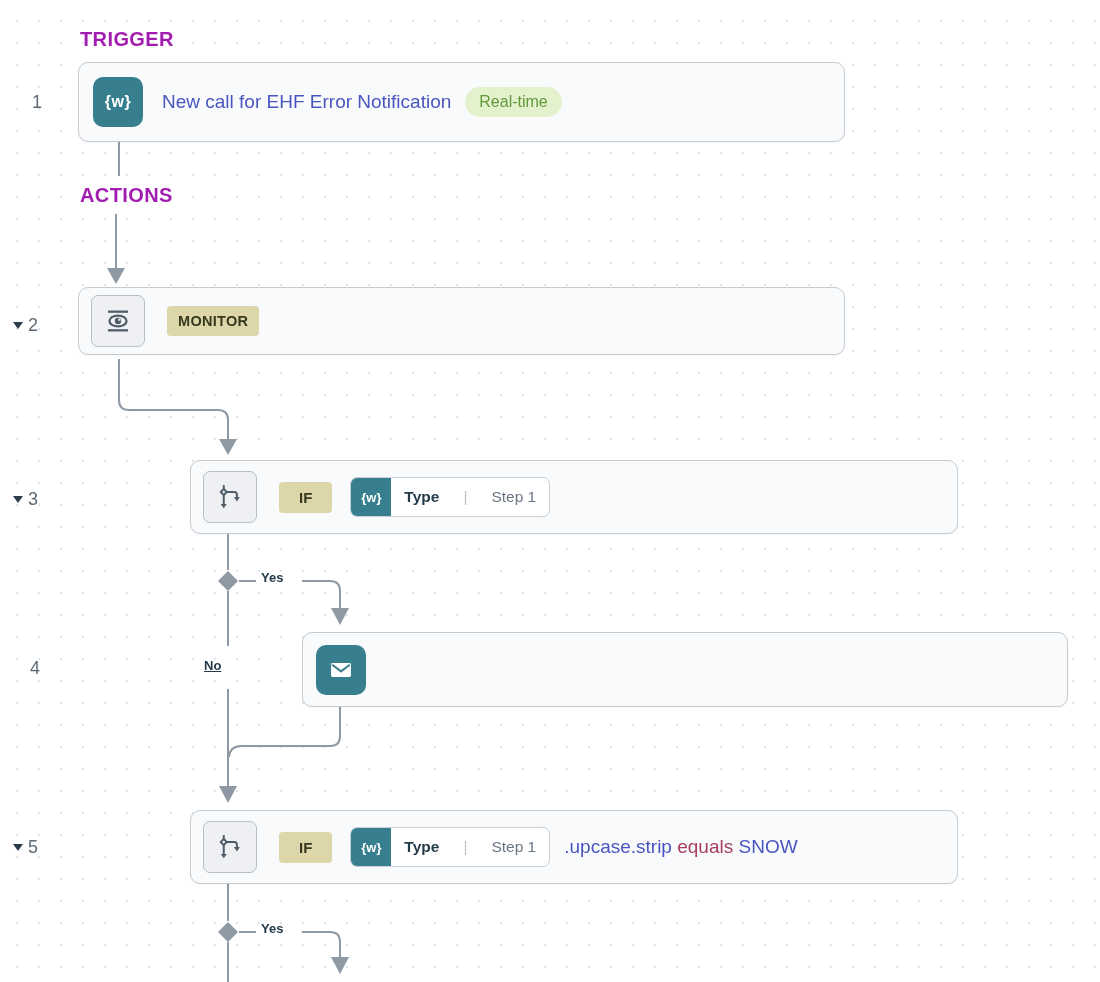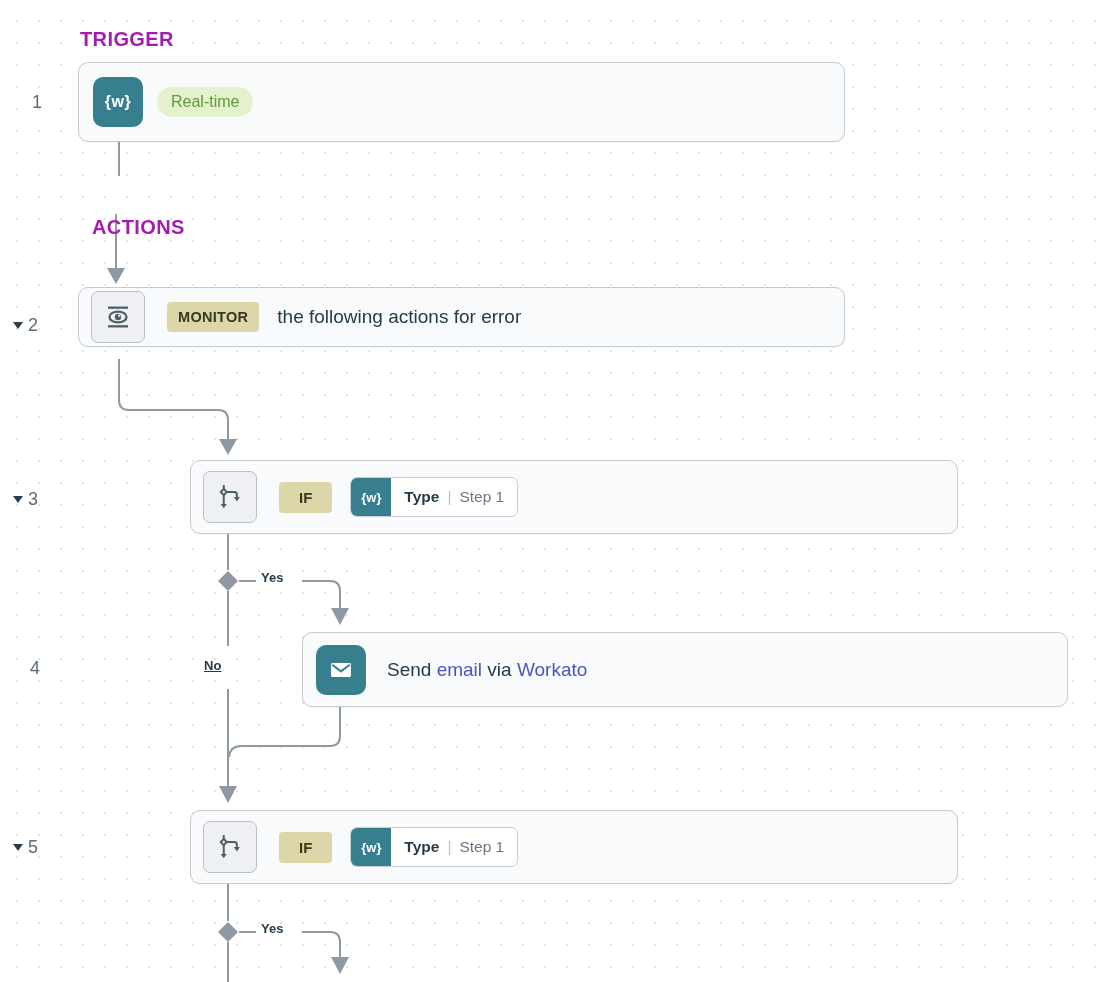--- a/index.html
+++ b/index.html
@@ -53,21 +53,21 @@
   .card-text{font-size:19px;color:#243b4a;}
   .datapill{
     display:flex;align-items:stretch;height:40px;border:1px solid #c8cfd7;border-radius:7px;
     background:#ffffff;overflow:hidden;box-sizing:border-box;
   }
   .datapill .token-cell{
     width:40px;background:#377f8e;color:#fff;display:flex;align-items:center;justify-content:center;
     font-size:13px;font-weight:700;
   }
   .datapill .label-cell{
-    display:flex;align-items:center;padding:0 13px;gap:8px;font-size:15.5px;
+    display:flex;align-items:center;padding:0 13px;gap:24px;font-size:15.5px;
   }
   .datapill .field{font-weight:700;color:#243b4a;}
   .datapill .divider{color:#b9c1c9;font-weight:400;}
   .datapill .stepref{color:#6a7684;}
   .expr{font-size:19px;white-space:nowrap;}
   .expr .method,.expr .value{color:#4a56c0;}
   .expr .operator{color:#a53d62;}
   .branch-label{font-size:13px;font-weight:700;color:#243b4a;}
   .link-text{color:#4a56c0;}
 </style>
@@ -101,48 +101,48 @@
   <polygon points="228,922 238,932 228,942 218,932" fill="#8e99a3" stroke="none"></polygon>
 
   <path d="M239 932 H256"></path>
   <path d="M302 932 H330 Q340 932 340 942 V957"></path>
   <polygon points="331,957 349,957 340,974" fill="#8e99a3" stroke="none"></polygon>
 
   <path d="M228 942 V982"></path>
 </svg>
 
 <div class="abs section-label" style="left:80px;top:28px;">TRIGGER</div>
-<div class="abs section-label" style="left:92px;top:184px;margin-top:32px;">ACTIONS</div>
+<div class="abs section-label" style="left:80px;top:184px;">ACTIONS</div>
 
 <div class="abs step-gutter" style="left:32px;top:92px;">
   <span class="step-num">1</span>
 </div>
 <div class="card" style="left:78px;top:62px;width:767px;height:80px;padding-left:14px;">
   <div class="app-icon-teal">
     <span class="wtoken">{w}</span>
   </div>
+  <div class="step-title" style="margin-left:19px;">New call for EHF Error Notification</div>
   <div class="pill-badge" style="margin-left:14px;">Real-time</div>
 </div>
 
 <div class="abs step-gutter" style="left:13px;top:315px;">
   <span class="caret"></span>
   <span class="step-num">2</span>
 </div>
-<div class="card" style="left:78px;top:287px;width:767px;height:60px;padding-left:12px;">
+<div class="card" style="left:78px;top:287px;width:767px;height:68px;padding-left:12px;">
   <div class="util-icon">
     <svg width="32" height="32" viewBox="0 0 24 24" fill="none" stroke="#4e5d68" stroke-width="1.7">
       <line x1="4.5" y1="5" x2="19.5" y2="5"></line>
       <ellipse cx="12" cy="12" rx="6.4" ry="4.1"></ellipse>
       <circle cx="12" cy="12" r="2.4" fill="#4e5d68" stroke="none"></circle>
       <circle cx="13" cy="11" r="0.9" fill="#eef0f3" stroke="none"></circle>
       <line x1="4.5" y1="19" x2="19.5" y2="19"></line>
     </svg>
   </div>
   <div class="khaki-badge badge-monitor" style="margin-left:22px;">MONITOR</div>
-  <div class="card-text" style="margin-left:18px;">the following actions for error</div>
 </div>
 
 <div class="abs step-gutter" style="left:13px;top:489px;">
   <span class="caret"></span>
   <span class="step-num">3</span>
 </div>
 <div class="card" style="left:190px;top:460px;width:768px;height:74px;padding-left:12px;">
   <div class="util-icon">
     <svg width="30" height="30" viewBox="0 0 24 24" fill="none" stroke="#4e5d68" stroke-width="1.6">
       <line x1="7" y1="2.5" x2="7" y2="5.5"></line>
@@ -170,26 +170,20 @@
 <div class="abs step-gutter" style="left:30px;top:658px;">
   <span class="step-num">4</span>
 </div>
 <div class="card" style="left:302px;top:632px;width:766px;height:75px;padding-left:13px;">
   <div class="app-icon-teal">
     <svg width="28" height="28" viewBox="0 0 24 24">
       <rect x="3.5" y="6" width="17" height="12" rx="1.2" fill="#ffffff"></rect>
       <polyline points="4.5,7.5 12,13.2 19.5,7.5" fill="none" stroke="#377f8e" stroke-width="1.7"></polyline>
     </svg>
   </div>
-  <div class="card-text" style="margin-left:21px;">
-    <span>Send</span>
-    <span class="link-text">email</span>
-    <span>via</span>
-    <span class="link-text">Workato</span>
-  </div>
 </div>
 
 <div class="abs step-gutter" style="left:13px;top:837px;">
   <span class="caret"></span>
   <span class="step-num">5</span>
 </div>
 <div class="card" style="left:190px;top:810px;width:768px;height:74px;padding-left:12px;">
   <div class="util-icon">
     <svg width="30" height="30" viewBox="0 0 24 24" fill="none" stroke="#4e5d68" stroke-width="1.6">
       <line x1="7" y1="2.5" x2="7" y2="5.5"></line>
@@ -202,15 +196,20 @@
   </div>
   <div class="khaki-badge badge-if" style="margin-left:22px;">IF</div>
   <div class="datapill" style="margin-left:18px;">
     <div class="token-cell">{w}</div>
     <div class="label-cell">
       <span class="field">Type</span>
       <span class="divider">|</span>
       <span class="stepref">Step 1</span>
     </div>
   </div>
+  <div class="expr" style="margin-left:14px;">
+    <span class="method">.upcase.strip</span>
+    <span class="operator">equals</span>
+    <span class="value">SNOW</span>
+  </div>
 </div>
 
 <div class="abs branch-label" style="left:261px;top:921px;">Yes</div>
 
 </body></html>

